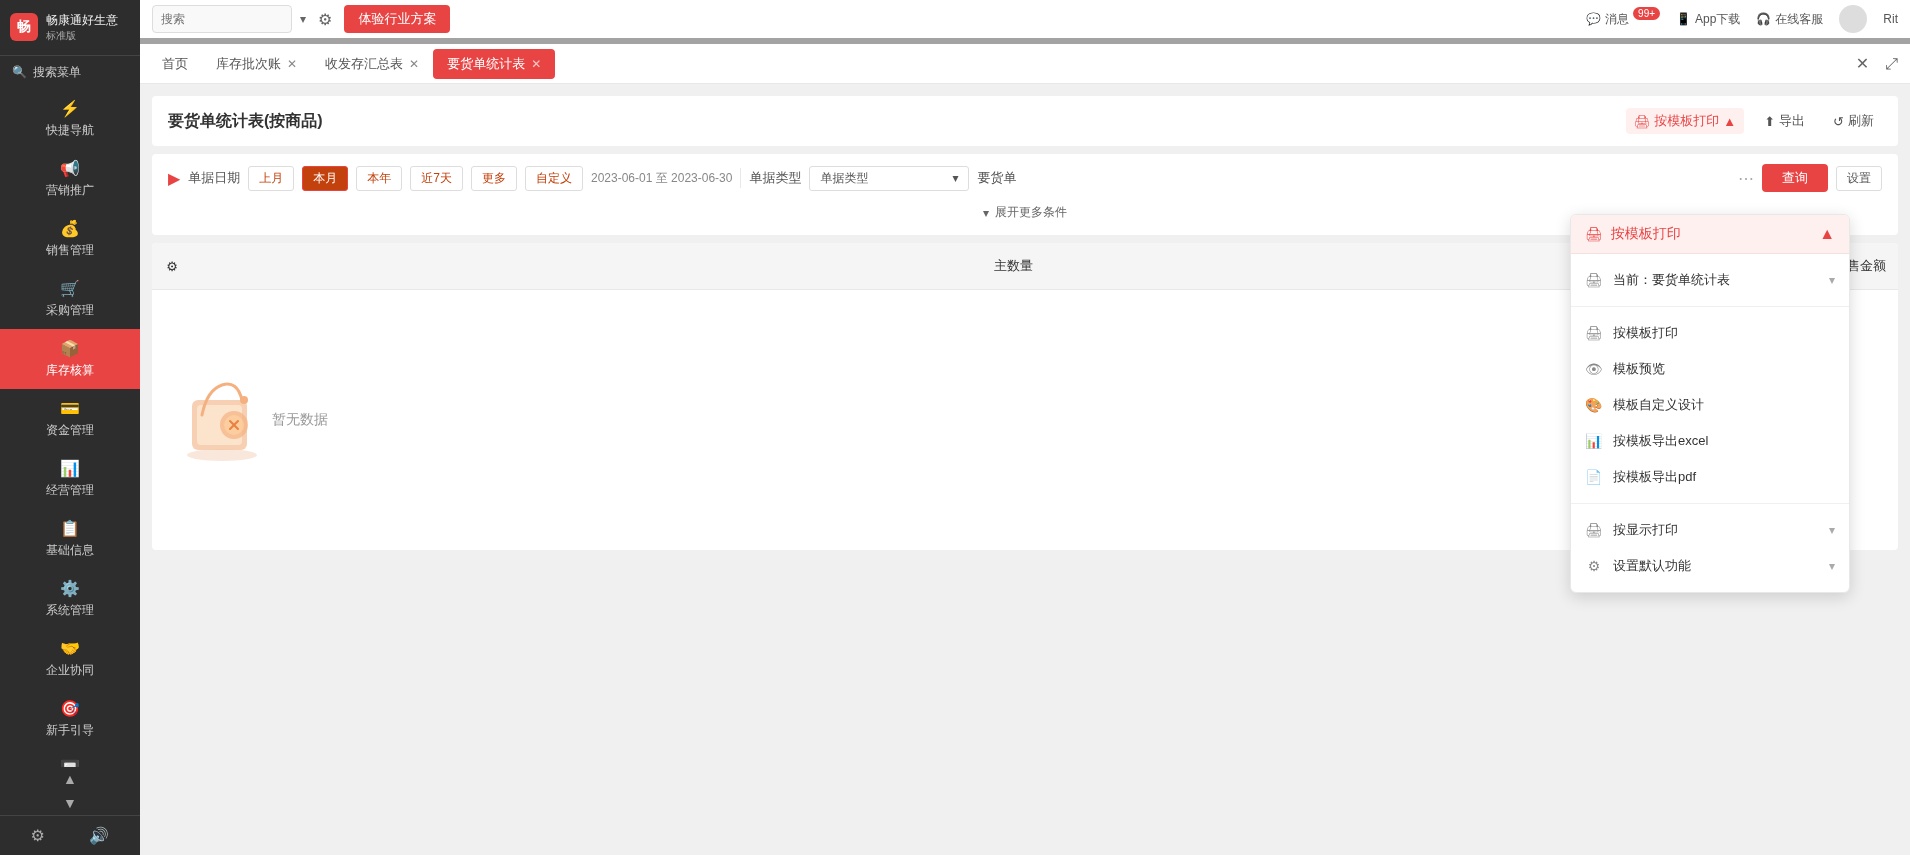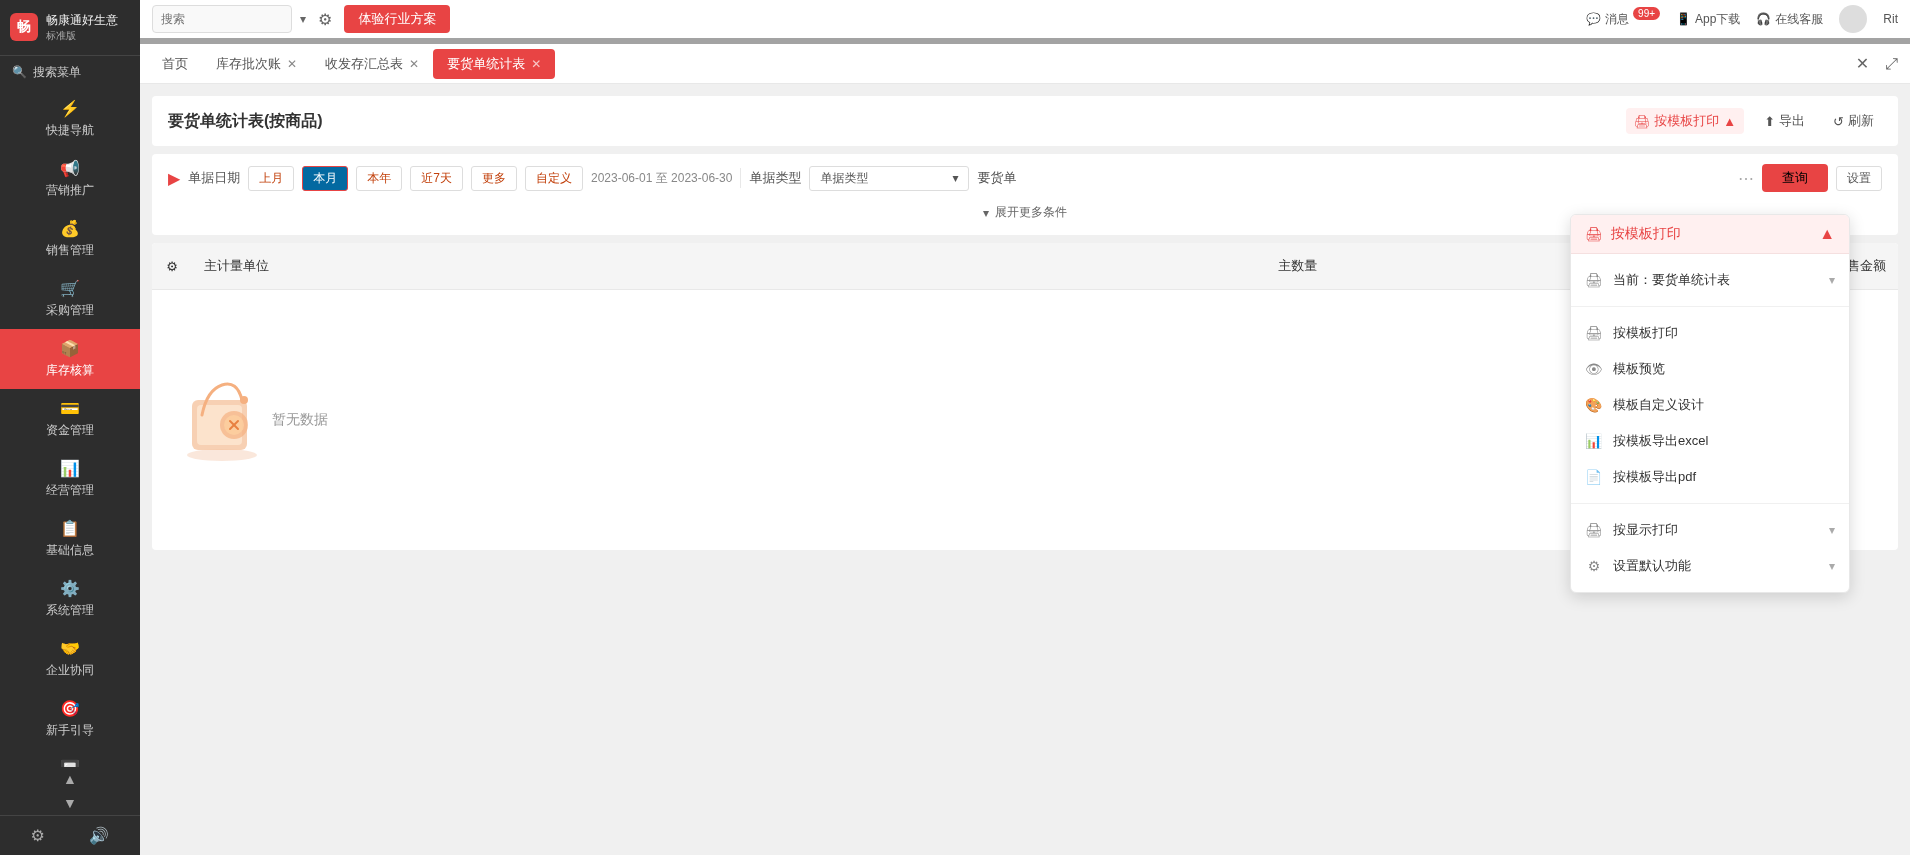--- a/index.html
+++ b/index.html
@@ -152,21 +152,21 @@
       background: #fff; padding: 10px 16px;
       margin-bottom: 8px; border-radius: 4px;
       display: flex; flex-direction: column; gap: 8px;
     }
     .filter-row { display: flex; align-items: center; gap: 8px; flex-wrap: wrap; }
     .filter-label { color: #555; font-size: 13px; white-space: nowrap; }
     .date-btn {
       padding: 3px 10px; border-radius: 3px; border: 1px solid #ddd;
       cursor: pointer; font-size: 12px; background: #fff; color: #c2410c;
     }
-    .date-btn.active { background: #0369a1; color: #fff; border-color: #e84444; }
+    .date-btn.active { background: #c2410c; color: #fff; border-color: #e84444; }
     .date-range-text { font-size: 12px; color: #888; }
     .filter-separator { width: 1px; height: 20px; background: #e8e8e8; }
     .filter-select {
       display: flex; align-items: center; gap: 4px;
       padding: 3px 10px; border: 1px solid #ddd; border-radius: 3px;
       cursor: pointer; background: #fff; font-size: 12px; color: #555;
       min-width: 160px; justify-content: space-between;
     }
 
     .expand-bar {
@@ -235,21 +235,21 @@
     .dropdown-item-left { display: flex; align-items: center; gap: 10px; }
     .dropdown-item-icon { font-size: 14px; color: #888; width: 18px; text-align: center; }
     .dropdown-item-arrow { color: #aaa; font-size: 12px; }
 
     
     .settings-btn {
       background: none; border: 1px solid #ddd; border-radius: 3px;
       padding: 3px 10px; font-size: 12px; color: #555; cursor: pointer;
     }
     .query-btn {
-      background: #e84444; color: #000000; border: none;
+      background: #e84444; color: #ffffff; border: none;
       padding: 5px 20px; border-radius: 4px; font-size: 13px; cursor: pointer;
     }
 
     .filter-actions { display: flex; align-items: center; gap: 8px; margin-left: auto; }
   </style>
 </head>
 <body>
 
 <div class="sidebar">
   <div class="sidebar-logo">
@@ -427,21 +427,20 @@
       </div>
       <div class="expand-bar">
         <span>▾</span>
         <span>展开更多条件</span>
       </div>
     </div>
 
     <div class="table-container">
       <div class="table-header-row">
         <div class="th" style="flex:0 0 40px;text-align:center;">⚙</div>
-        <div class="th col-unit">主计量单位</div>
         <div class="th col-qty">主数量</div>
         <div class="th col-amount">零售金额</div>
       </div>
 
       <div class="empty-state">
 
         <svg width="100" height="100" viewBox="0 0 100 100">
           <ellipse cx="50" cy="85" rx="35" ry="6" fill="#f5d0b8" opacity="0.5"></ellipse>
           <rect x="20" y="30" width="55" height="50" rx="6" fill="#f5c4a0" opacity="0.8"></rect>
           <rect x="25" y="35" width="45" height="40" rx="4" fill="#fce4ce" opacity="0.9"></rect>

